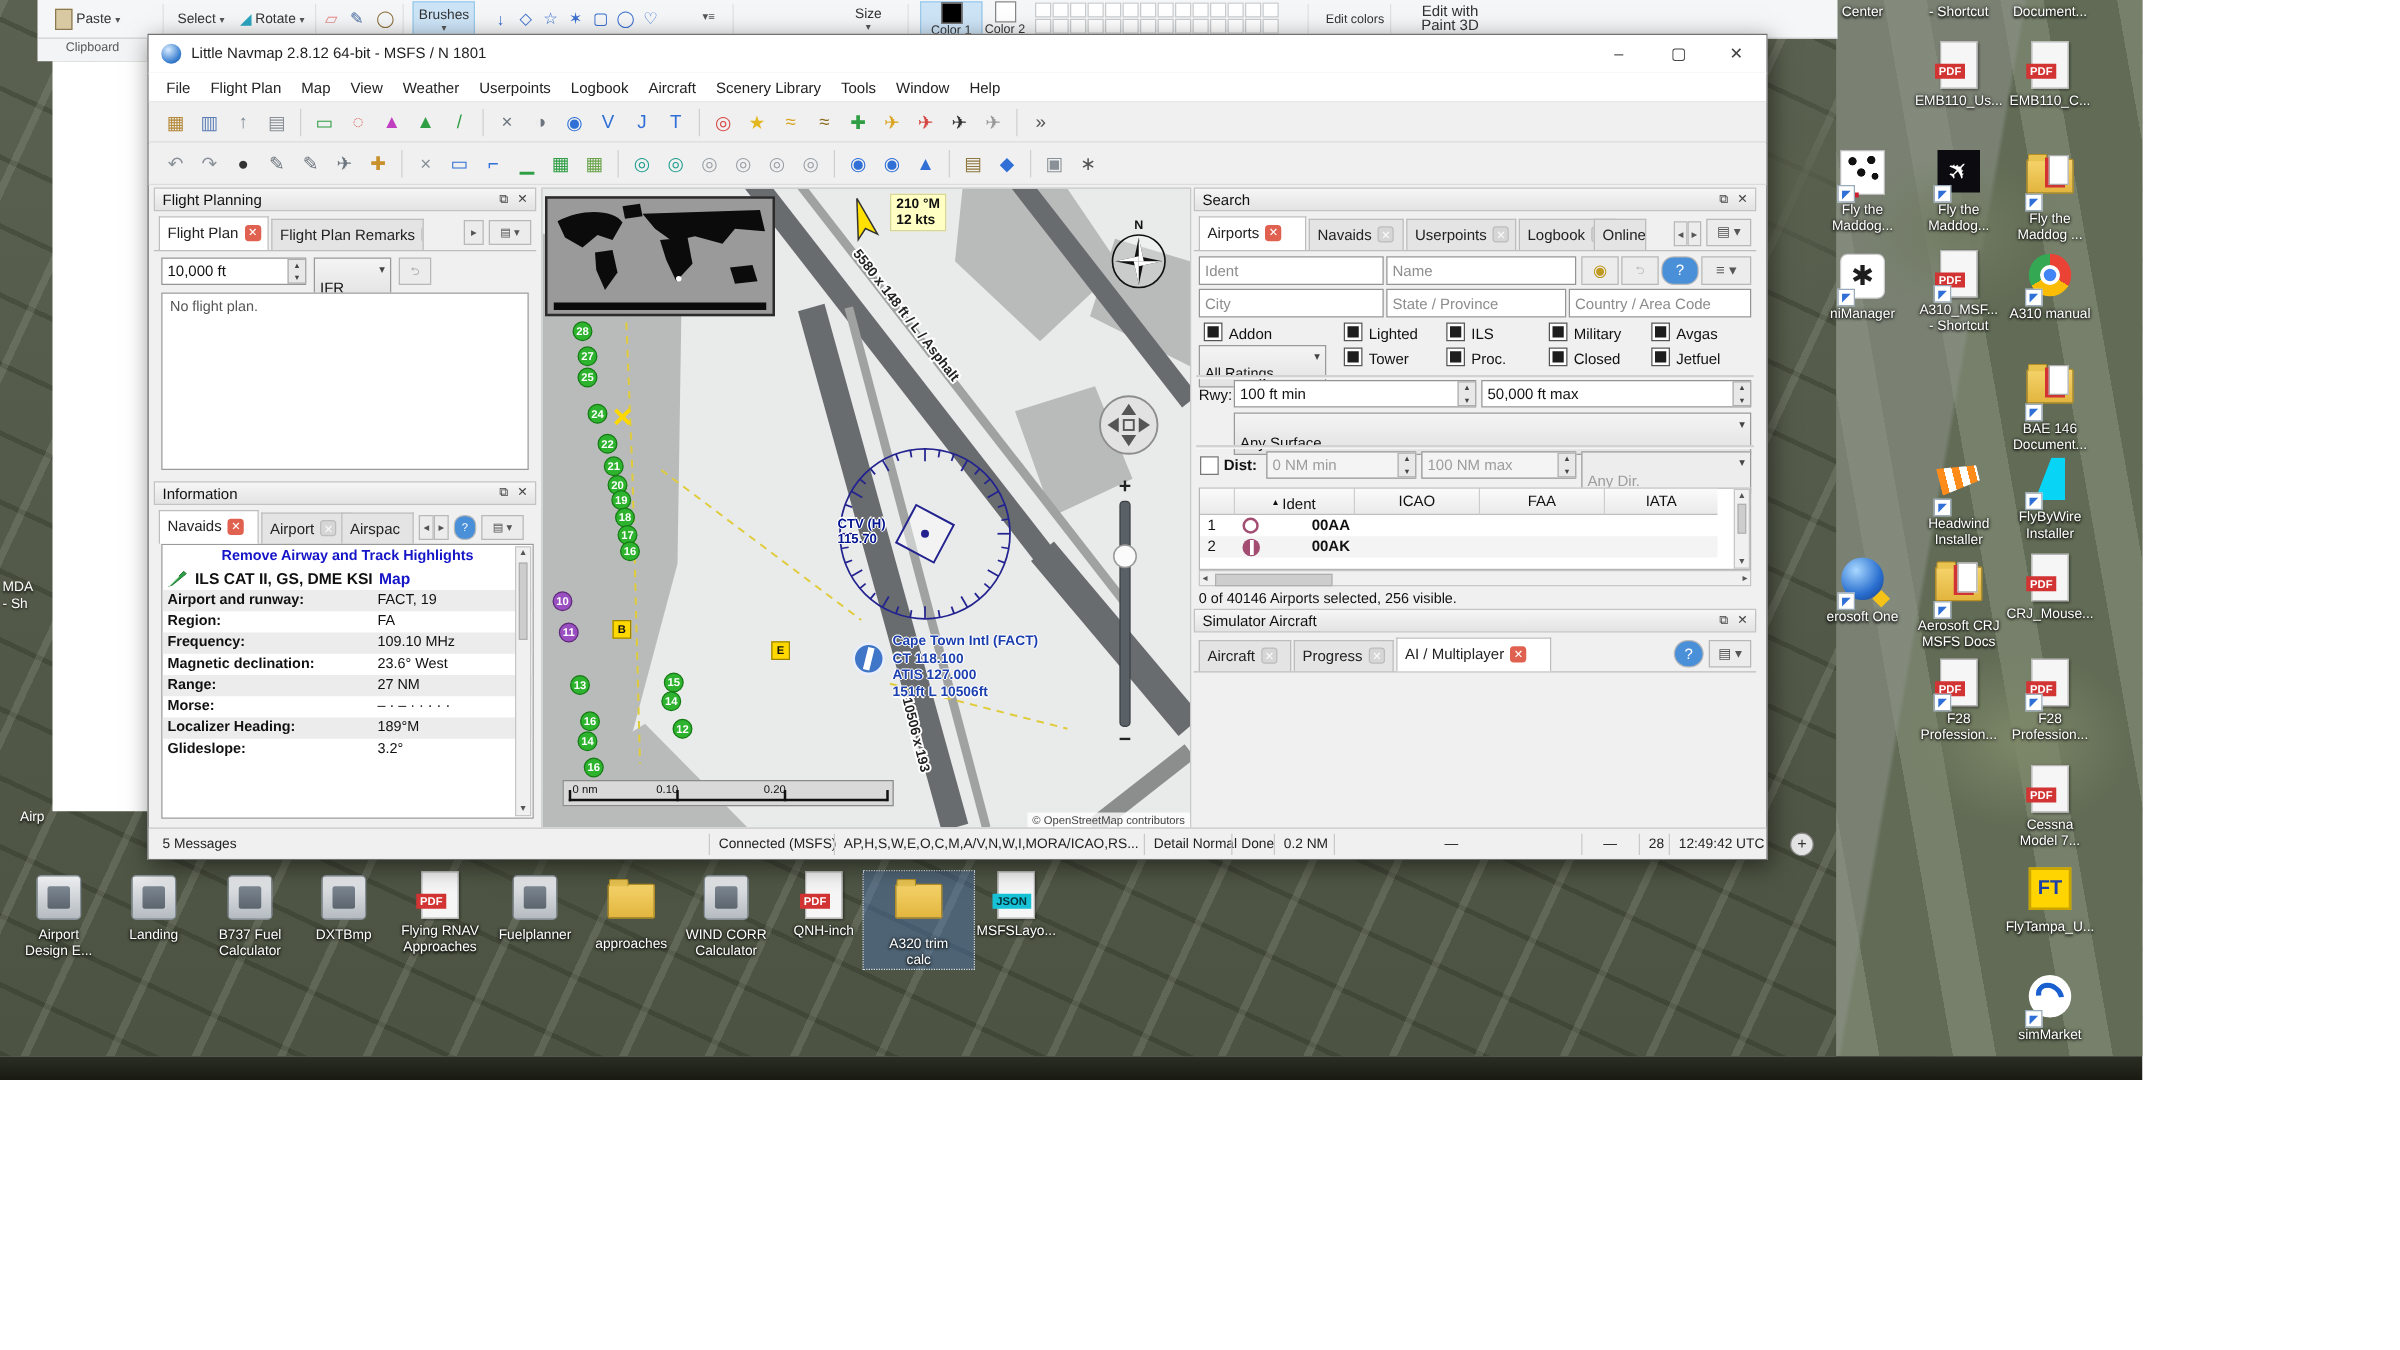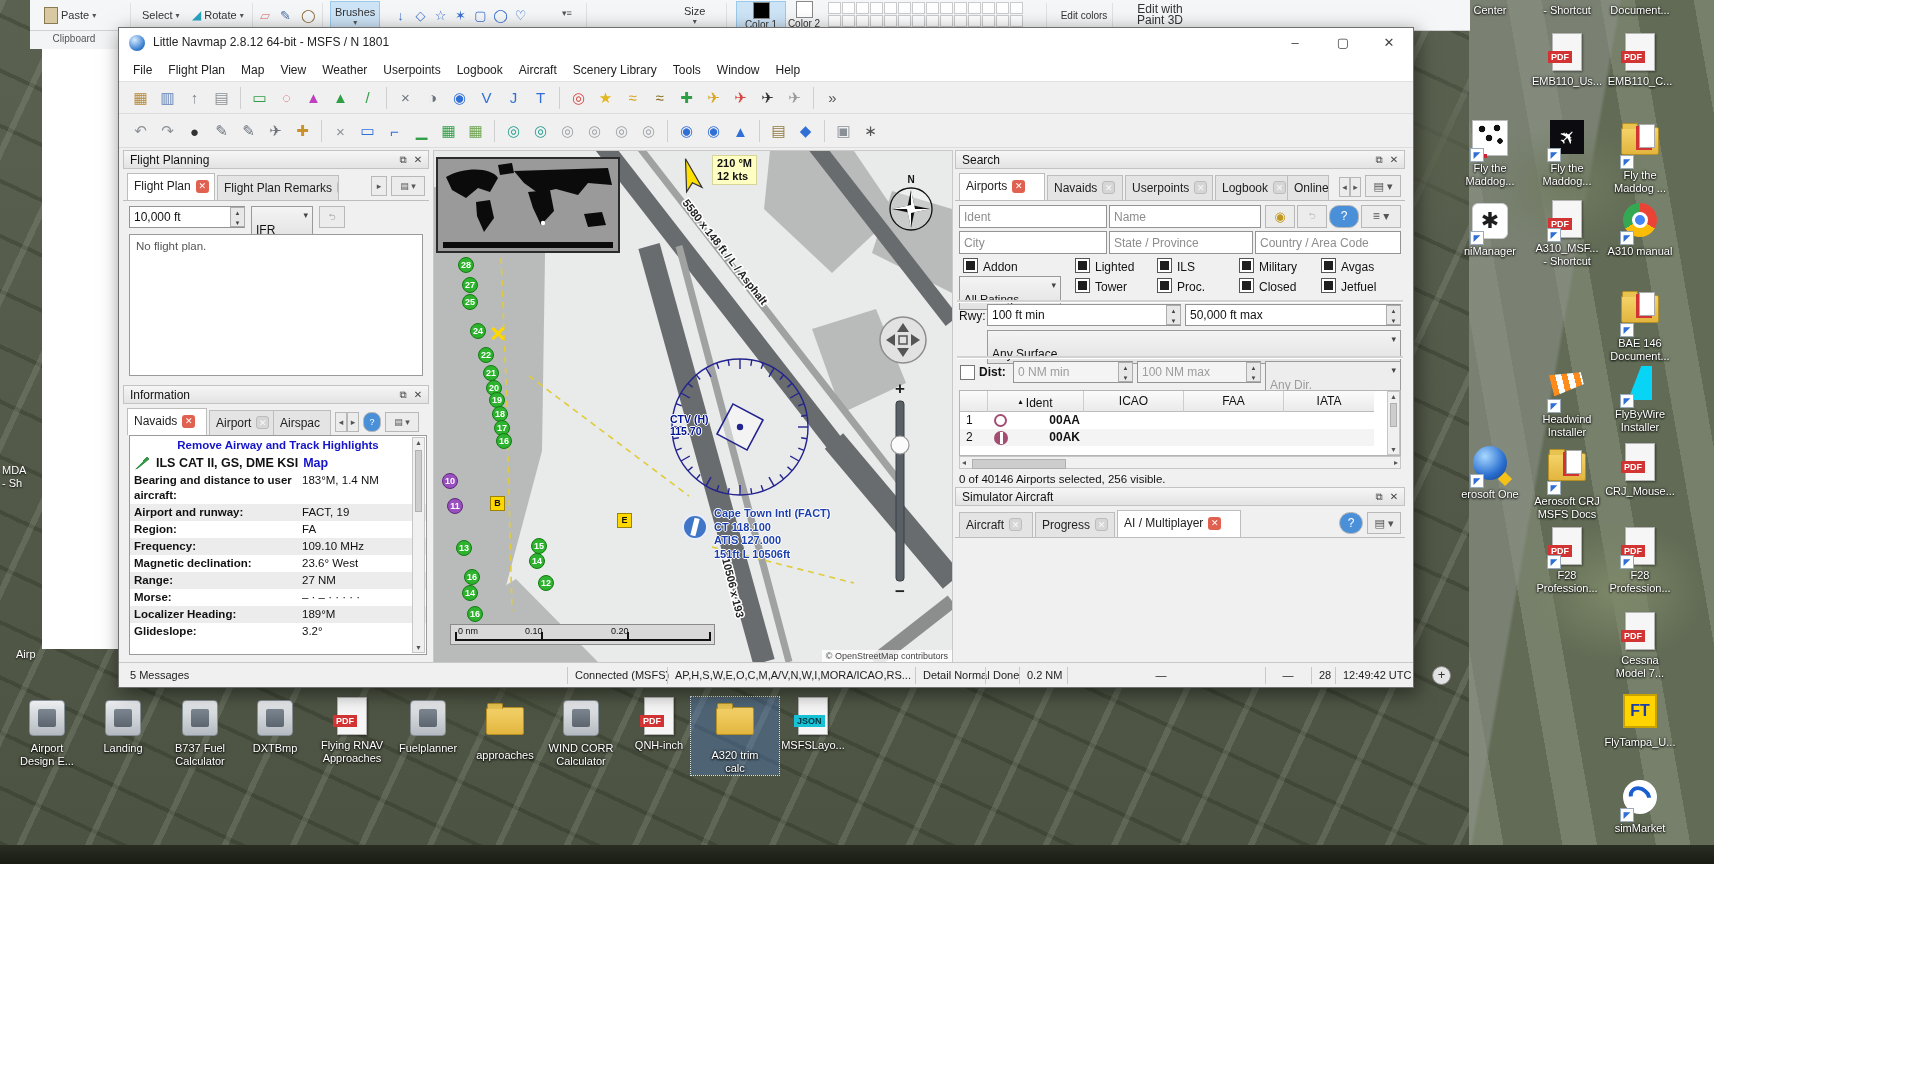--- a/index.html
+++ b/index.html
@@ -646,24 +646,20 @@
         <div class="info-link">Remove Airway and Track Highlights</div>
         <div class="navaid-line">
           <svg class="feather" viewBox="0 0 17 15">
             <path d="M1,14 L13,2 L15,4 L4,13 Z" fill="#2f9e44" stroke="#1a6e2a" stroke-width="0.7"></path>
             <line x1="1" y1="14" x2="9" y2="6" stroke="#e8f5e9" stroke-width="1"></line>
           </svg>
           <span>ILS CAT II, GS, DME KSI</span>
           <span class="maplink">Map</span>
         </div>
         <div id="info-rows">
-              <div class="inforow">
-                <span class="l">Bearing and distance to user aircraft:</span>
-                <span class="v">183°M, 1.4 NM</span>
-              </div>
               <div class="inforow alt">
                 <span class="l">Airport and runway:</span>
                 <span class="v">FACT, 19</span>
               </div>
               <div class="inforow">
                 <span class="l">Region:</span>
                 <span class="v">FA</span>
               </div>
               <div class="inforow alt">
                 <span class="l">Frequency:</span>
@@ -897,21 +893,21 @@
       </div>
       <div class="tab" style="left:92px;top:25px;width:76px;">
         <span>Navaids</span><span class="xbadge gray">✕</span>
       </div>
       <div class="tab" style="left:170px;top:25px;width:88px;">
         <span>Userpoints</span><span class="xbadge gray">✕</span>
       </div>
       <div class="tab" style="left:260px;top:25px;width:78px;">
         <span>Logbook</span><span class="xbadge gray">✕</span>
       </div>
-      <div class="tab" style="left:332px;top:25px;width:42px;">
+      <div class="tab" style="left:320px;top:25px;width:42px;">
         <span>Online</span>
       </div>
       <div class="mini-btn" style="left:384px;top:27px;width:11px;line-height:18px;">◂</div>
       <div class="mini-btn" style="left:395px;top:27px;width:11px;line-height:18px;">▸</div>
       <div class="mini-btn" style="left:410px;top:25px;width:36px;height:22px;line-height:20px;font-size:11px;">▤ ▾</div>
       <div style="position:absolute;left:0;top:50px;width:450px;height:1px;background:#bdbdbd;"></div>
 
       <input class="inp" style="left: 4px; top: 55px; width: 148px; height: 23px;" placeholder="Ident">
       <input class="inp" style="left: 154px; top: 55px; width: 152px; height: 23px;" placeholder="Name">
       <div class="mini-btn" style="left:310px;top:55px;width:30px;height:23px;line-height:21px;font-size:13px;color:#c09a20;">◉</div>

